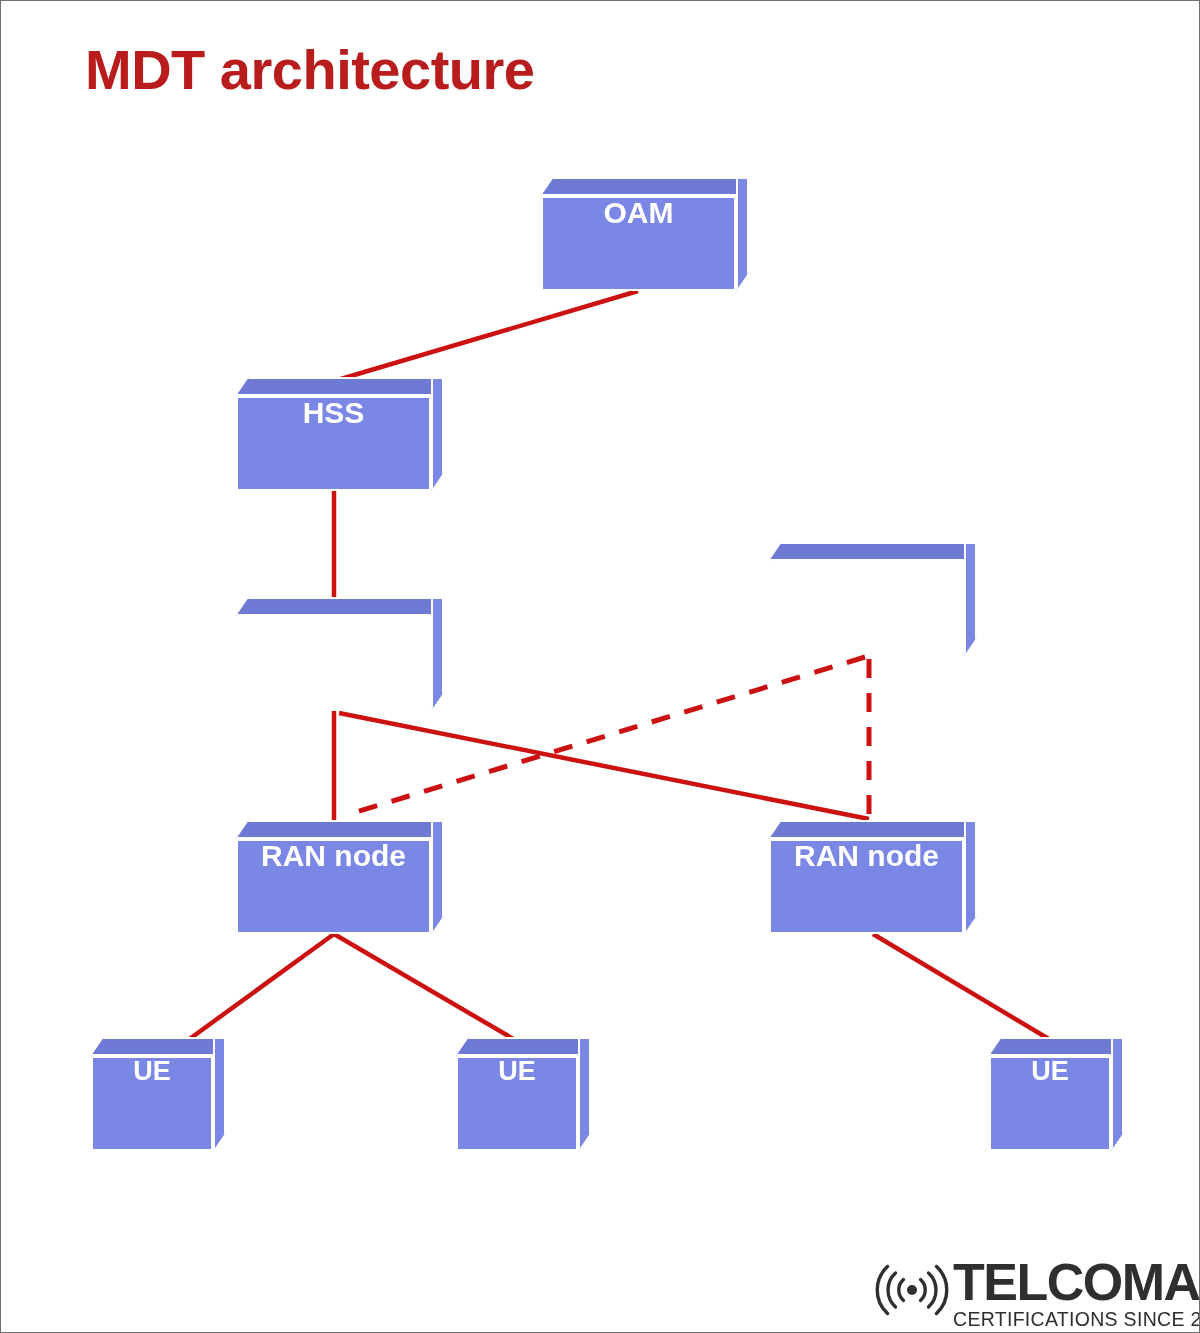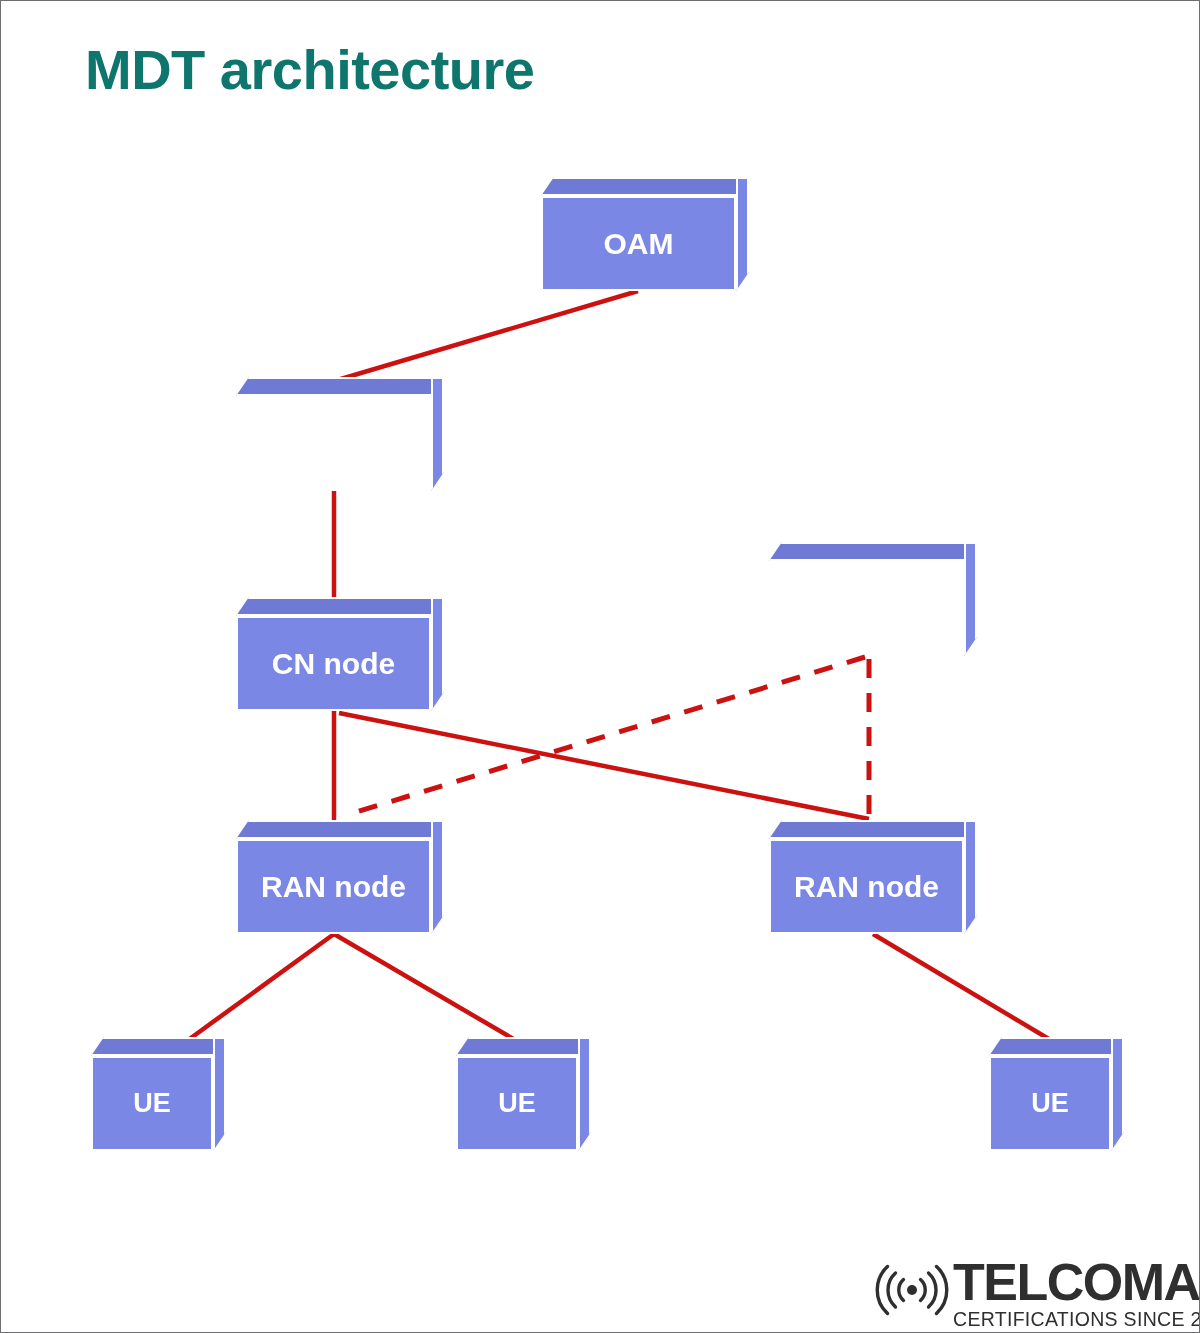--- a/index.html
+++ b/index.html
@@ -42,21 +42,20 @@
   .node {
     position: absolute;
   }
   .node .face-front {
     position: absolute;
     left: 0;
     background: #7b87e5;
     border: 2px solid #000000;
     box-sizing: border-box;
     display: flex;
-    align-items: center;
     justify-content: center;
   }
   .node .face-top {
     position: absolute;
     background: #6f7ad4;
     border: 2px solid #ffffff;
     box-sizing: border-box;
   }
   .node .face-side {
     position: absolute;
@@ -101,21 +100,21 @@
     letter-spacing: 0.3px;
     margin-top: 1px;
     white-space: nowrap;
   }
 </style>
 </head>
 <body>
 
 <div id="canvas" style="background: rgb(255, 255, 255); border-color: rgb(110, 110, 115);">
 
-  <div id="title" style="color: #0f766e;">MDT architecture</div>
+  <div id="title" style="color: #b91c1c;">MDT architecture</div>
 
   <svg id="links" viewBox="0 0 1200 1333" preserveAspectRatio="none">
       <line x1="637" y1="290" x2="333" y2="380" stroke="#cc1111" stroke-width="4.5" stroke-linecap="butt"></line>
       <line x1="333" y1="490" x2="333" y2="615" stroke="#cc1111" stroke-width="4.5" stroke-linecap="butt"></line>
       <line x1="333" y1="710" x2="333" y2="820" stroke="#cc1111" stroke-width="4.5" stroke-linecap="butt"></line>
       <line x1="338" y1="712" x2="868" y2="818" stroke="#cc1111" stroke-width="4.5" stroke-linecap="butt"></line>
       <line x1="864" y1="656" x2="352" y2="812" stroke="#cc1111" stroke-width="5" stroke-linecap="butt" stroke-dasharray="19 15"></line>
       <line x1="868" y1="658" x2="868" y2="818" stroke="#cc1111" stroke-width="5" stroke-linecap="butt" stroke-dasharray="19 15"></line>
       <line x1="333" y1="933" x2="172" y2="1050" stroke="#cc1111" stroke-width="4.5" stroke-linecap="butt"></line>
       <line x1="333" y1="933" x2="533" y2="1050" stroke="#cc1111" stroke-width="4.5" stroke-linecap="butt"></line>
@@ -126,27 +125,27 @@
       <div class="node" style="left: 540px; top: 176px; width: 208px; height: 114px;">
         <div class="face-top" style="left: 0px; top: 0px; width: 208px; height: 19px; background: rgb(111, 122, 212); border-color: rgb(255, 255, 255); clip-path: polygon(13px 0px, 100% 0px, 195px 100%, 0px 100%); transform: translateX(0px);"></div>
         <div class="face-side" style="left: 195px; top: 0px; width: 13px; height: 114px; background: rgb(123, 135, 229); border-color: rgb(255, 255, 255); clip-path: polygon(0px 0px, 100% 0px, 100% 95px, 0px 100%);"></div>
         <div class="face-front" style="left: 0px; top: 19px; width: 195px; height: 95px; background: rgb(123, 135, 229); border-color: rgb(255, 255, 255);">
           <span class="node-label" style="font-size: 30px; color: rgb(255, 255, 255);">OAM</span>
         </div>
       </div>
       <div class="node" style="left: 235px; top: 376px; width: 208px; height: 114px;">
         <div class="face-top" style="left: 0px; top: 0px; width: 208px; height: 19px; background: rgb(111, 122, 212); border-color: rgb(255, 255, 255); clip-path: polygon(13px 0px, 100% 0px, 195px 100%, 0px 100%); transform: translateX(0px);"></div>
         <div class="face-side" style="left: 195px; top: 0px; width: 13px; height: 114px; background: rgb(123, 135, 229); border-color: rgb(255, 255, 255); clip-path: polygon(0px 0px, 100% 0px, 100% 95px, 0px 100%);"></div>
+        <div class="face-front" style="left: 0px; top: 19px; width: 195px; height: 95px; background: rgb(123, 135, 229); border-color: rgb(255, 255, 255);">
+          <span class="node-label" style="font-size: 30px; color: rgb(255, 255, 255);">HSS</span>
+        </div>
       </div>
       <div class="node" style="left: 235px; top: 596px; width: 208px; height: 114px;">
         <div class="face-top" style="left: 0px; top: 0px; width: 208px; height: 19px; background: rgb(111, 122, 212); border-color: rgb(255, 255, 255); clip-path: polygon(13px 0px, 100% 0px, 195px 100%, 0px 100%); transform: translateX(0px);"></div>
         <div class="face-side" style="left: 195px; top: 0px; width: 13px; height: 114px; background: rgb(123, 135, 229); border-color: rgb(255, 255, 255); clip-path: polygon(0px 0px, 100% 0px, 100% 95px, 0px 100%);"></div>
-        <div class="face-front" style="left: 0px; top: 19px; width: 195px; height: 95px; background: rgb(123, 135, 229); border-color: rgb(255, 255, 255);">
-          <span class="node-label" style="font-size: 30px; color: rgb(255, 255, 255);">CN node</span>
-        </div>
       </div>
       <div class="node" style="left: 768px; top: 541px; width: 208px; height: 114px;">
         <div class="face-top" style="left: 0px; top: 0px; width: 208px; height: 19px; background: rgb(111, 122, 212); border-color: rgb(255, 255, 255); clip-path: polygon(13px 0px, 100% 0px, 195px 100%, 0px 100%); transform: translateX(0px);"></div>
         <div class="face-side" style="left: 195px; top: 0px; width: 13px; height: 114px; background: rgb(123, 135, 229); border-color: rgb(255, 255, 255); clip-path: polygon(0px 0px, 100% 0px, 100% 95px, 0px 100%);"></div>
       </div>
       <div class="node" style="left: 235px; top: 819px; width: 208px; height: 114px;">
         <div class="face-top" style="left: 0px; top: 0px; width: 208px; height: 19px; background: rgb(111, 122, 212); border-color: rgb(255, 255, 255); clip-path: polygon(13px 0px, 100% 0px, 195px 100%, 0px 100%); transform: translateX(0px);"></div>
         <div class="face-side" style="left: 195px; top: 0px; width: 13px; height: 114px; background: rgb(123, 135, 229); border-color: rgb(255, 255, 255); clip-path: polygon(0px 0px, 100% 0px, 100% 95px, 0px 100%);"></div>
         <div class="face-front" style="left: 0px; top: 19px; width: 195px; height: 95px; background: rgb(123, 135, 229); border-color: rgb(255, 255, 255);">
           <span class="node-label" style="font-size: 30px; color: rgb(255, 255, 255);">RAN node</span>

